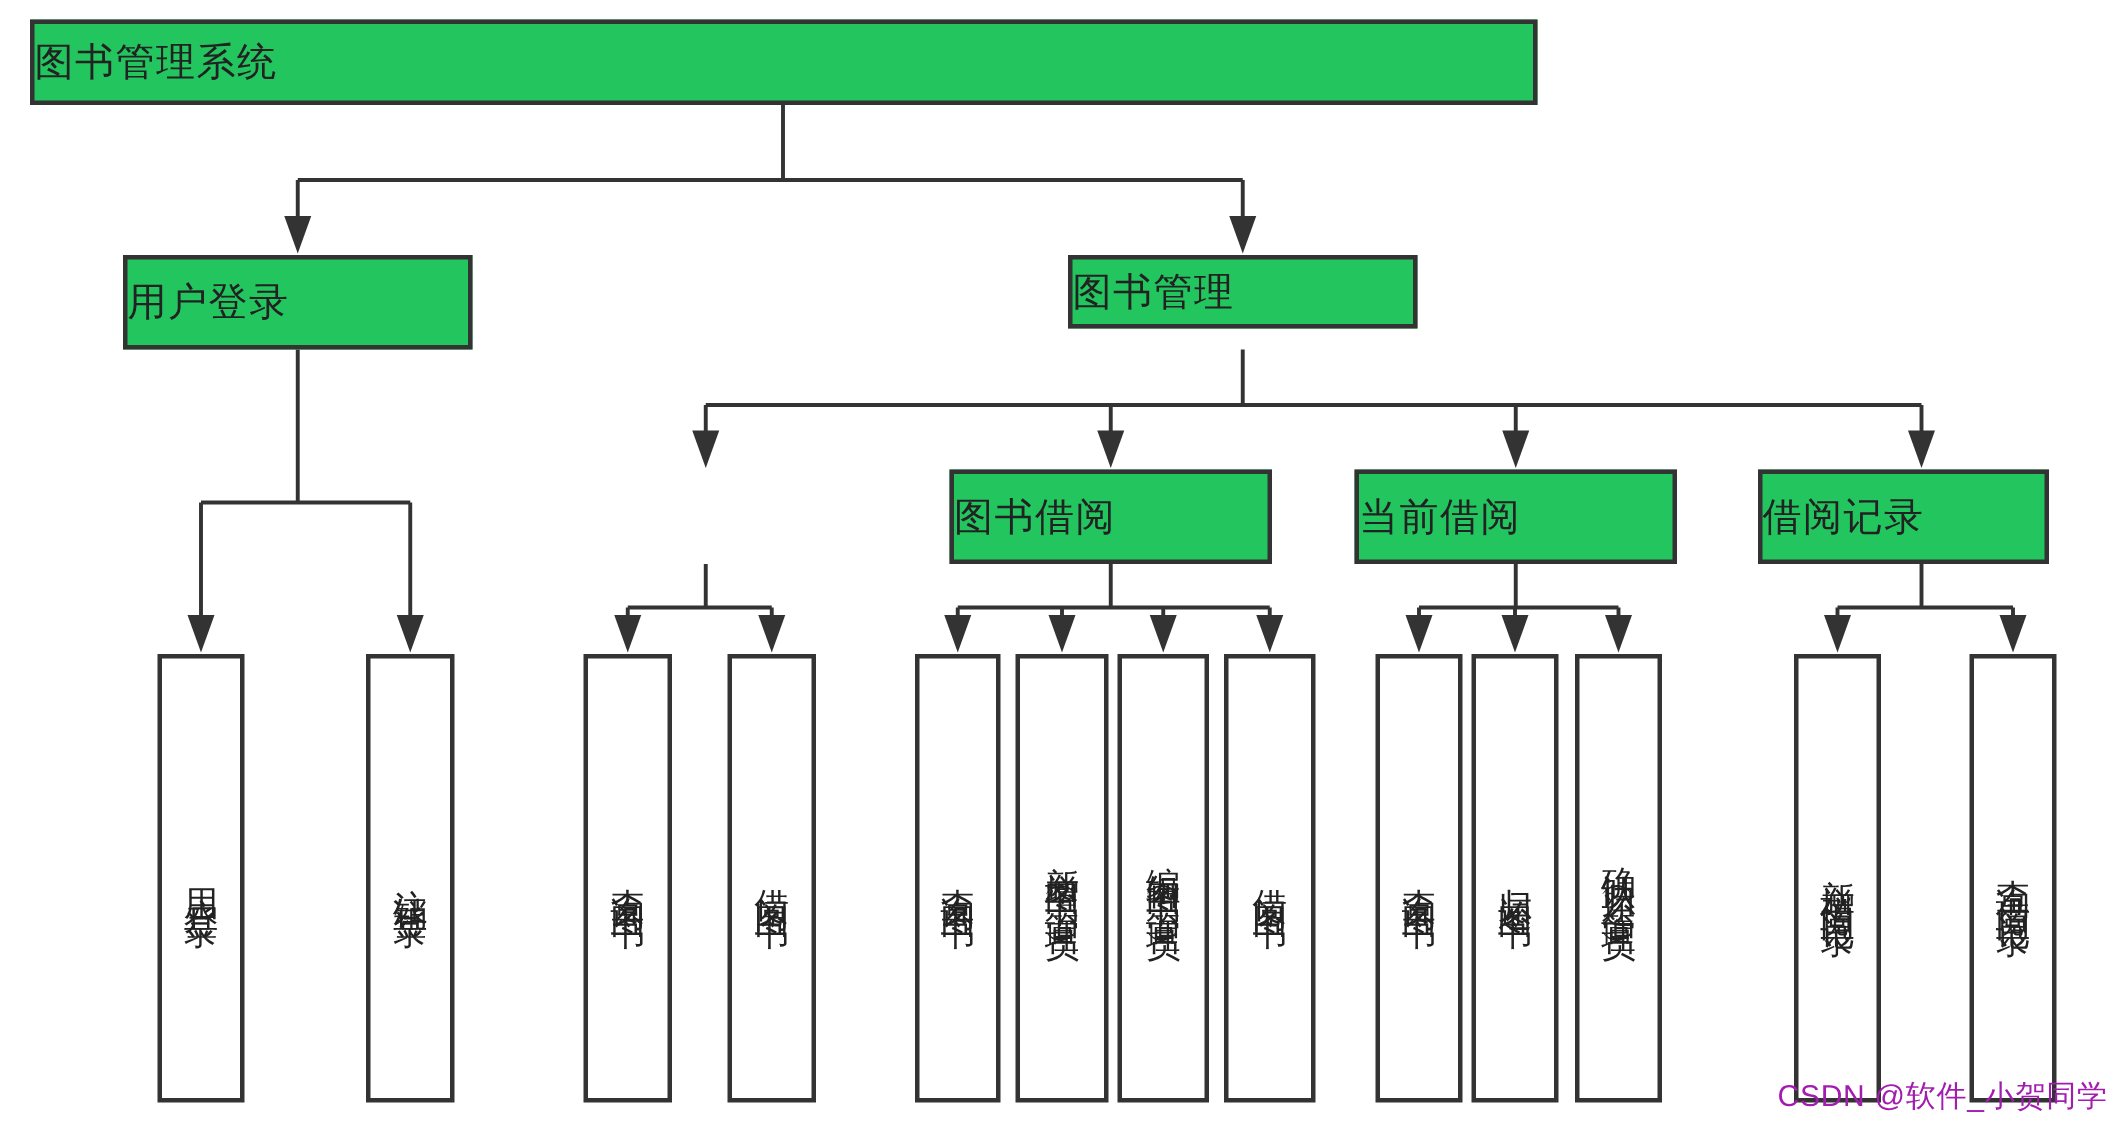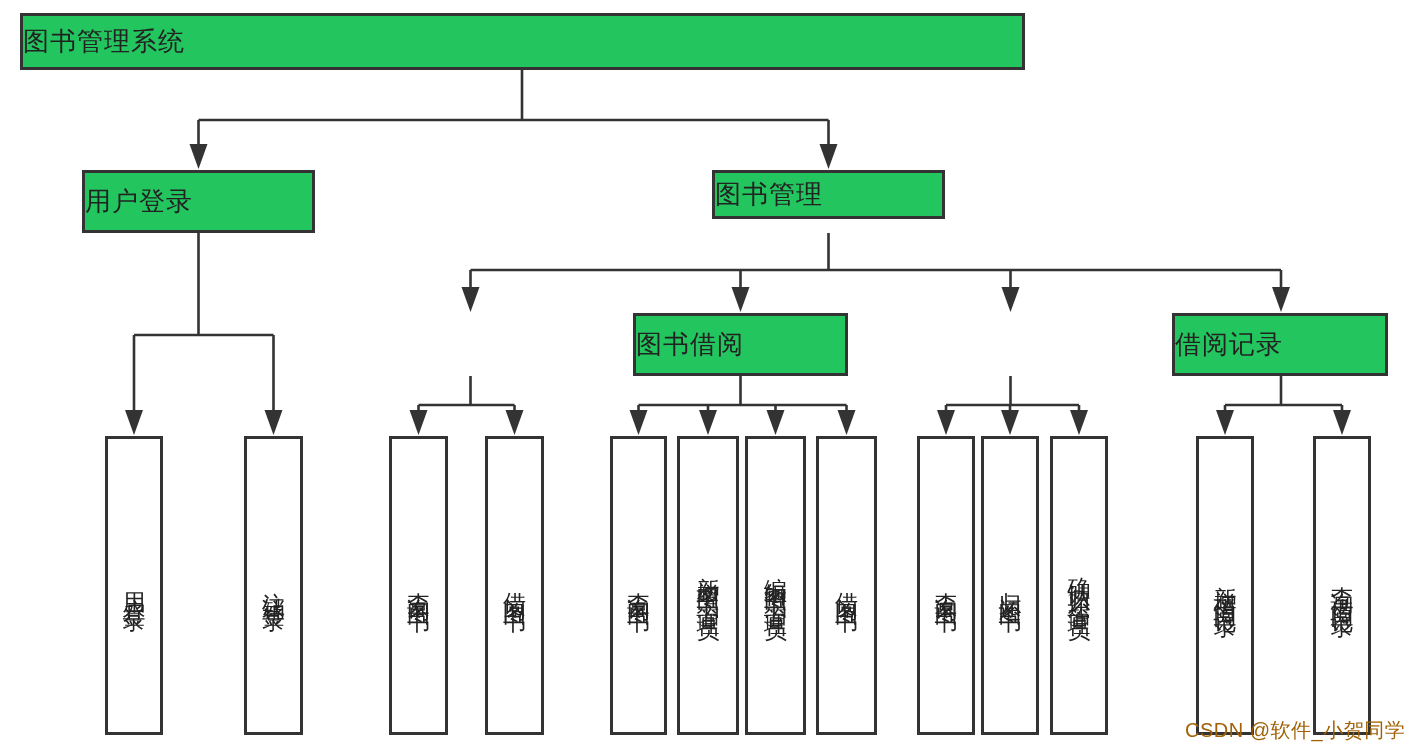--- a/index.html
+++ b/index.html
@@ -33,21 +33,21 @@
     font-size:23px;color:#222222;
     writing-mode:vertical-lr;
     text-orientation:mixed;
     letter-spacing:6px;
     line-height:1;
   }
   .watermark{
     position:absolute;
     left:1185px;top:717px;
     font-size:20px;
-    color:#a16207;
+    color:#a21caf;
     letter-spacing:0.5px;
     white-space:nowrap;
     z-index:5;
   }
 </style>
 </head>
 <body>
 
 <div class="stage">
 
@@ -108,21 +108,24 @@
   <div class="hbox" style="left:82px;top:170px;width:233px;height:63px">
     <span>用户登录</span>
   </div>
   <div class="hbox" style="left:712px;top:170px;width:233px;height:49px">
     <span>图书管理</span>
   </div>
 
   <div class="hbox" style="left:633px;top:313px;width:215px;height:63px">
     <span>图书借阅</span>
   </div>
-  <div class="hbox" style="left:1172px;top:313px;width:216px;height:63px">
+  <div class="hbox" style="left:903px;top:313px;width:215px;height:63px">
+    <span>当前借阅</span>
+  </div>
+  <div class="hbox" style="left:1172px;top:313px;width:194px;height:63px">
     <span>借阅记录</span>
   </div>
 
   <div class="vbox" style="left:105px;width:58px">
     <span>用户登录</span>
   </div>
   <div class="vbox" style="left:244px;width:59px">
     <span>注销登录</span>
   </div>
   <div class="vbox" style="left:389px;width:59px">

